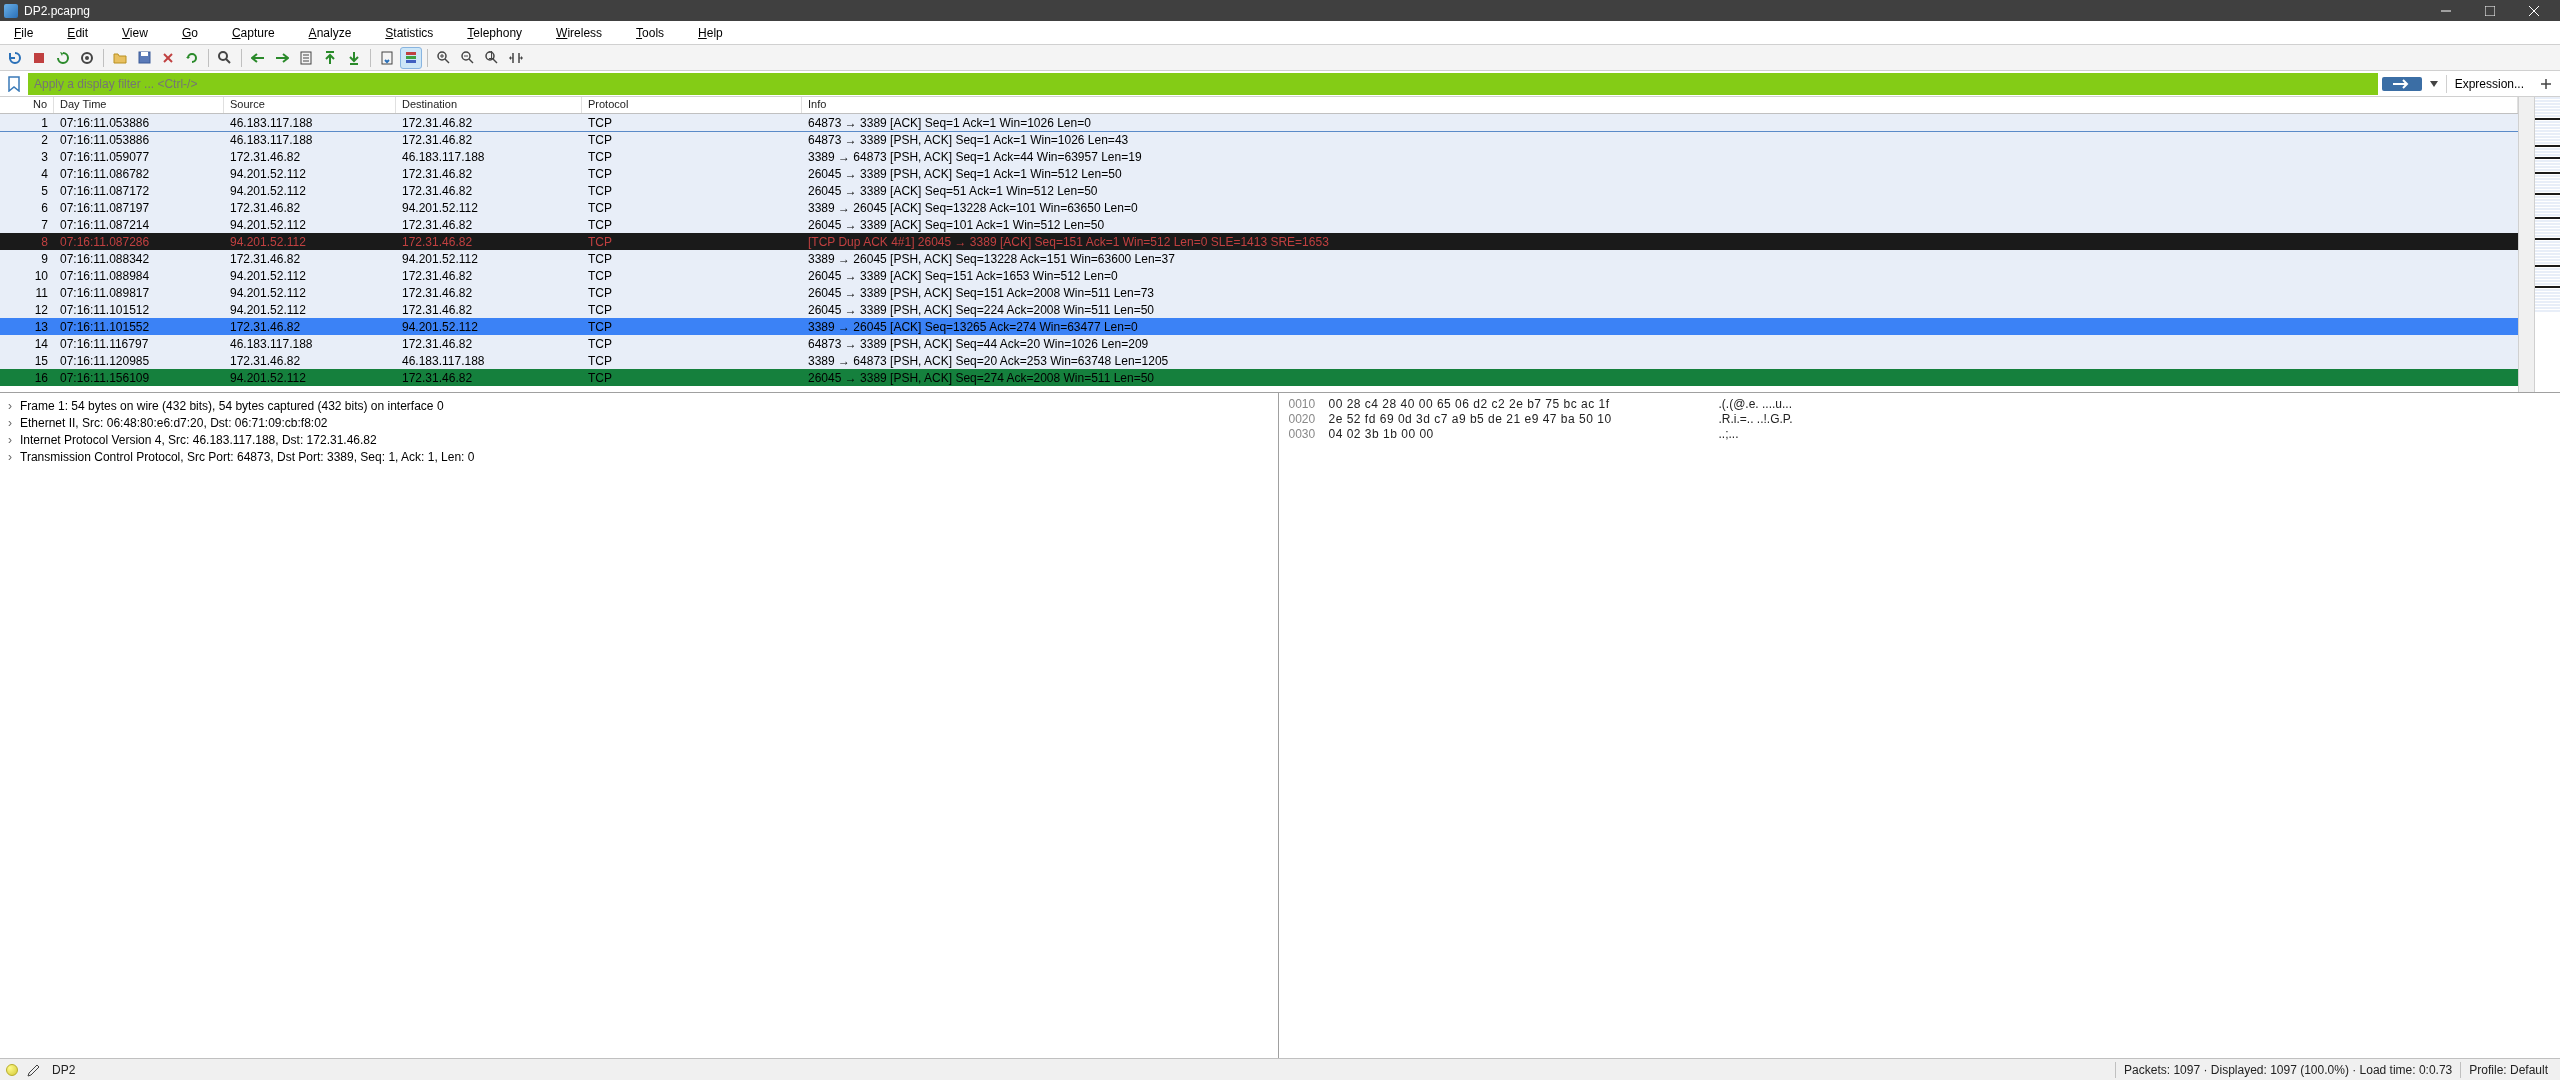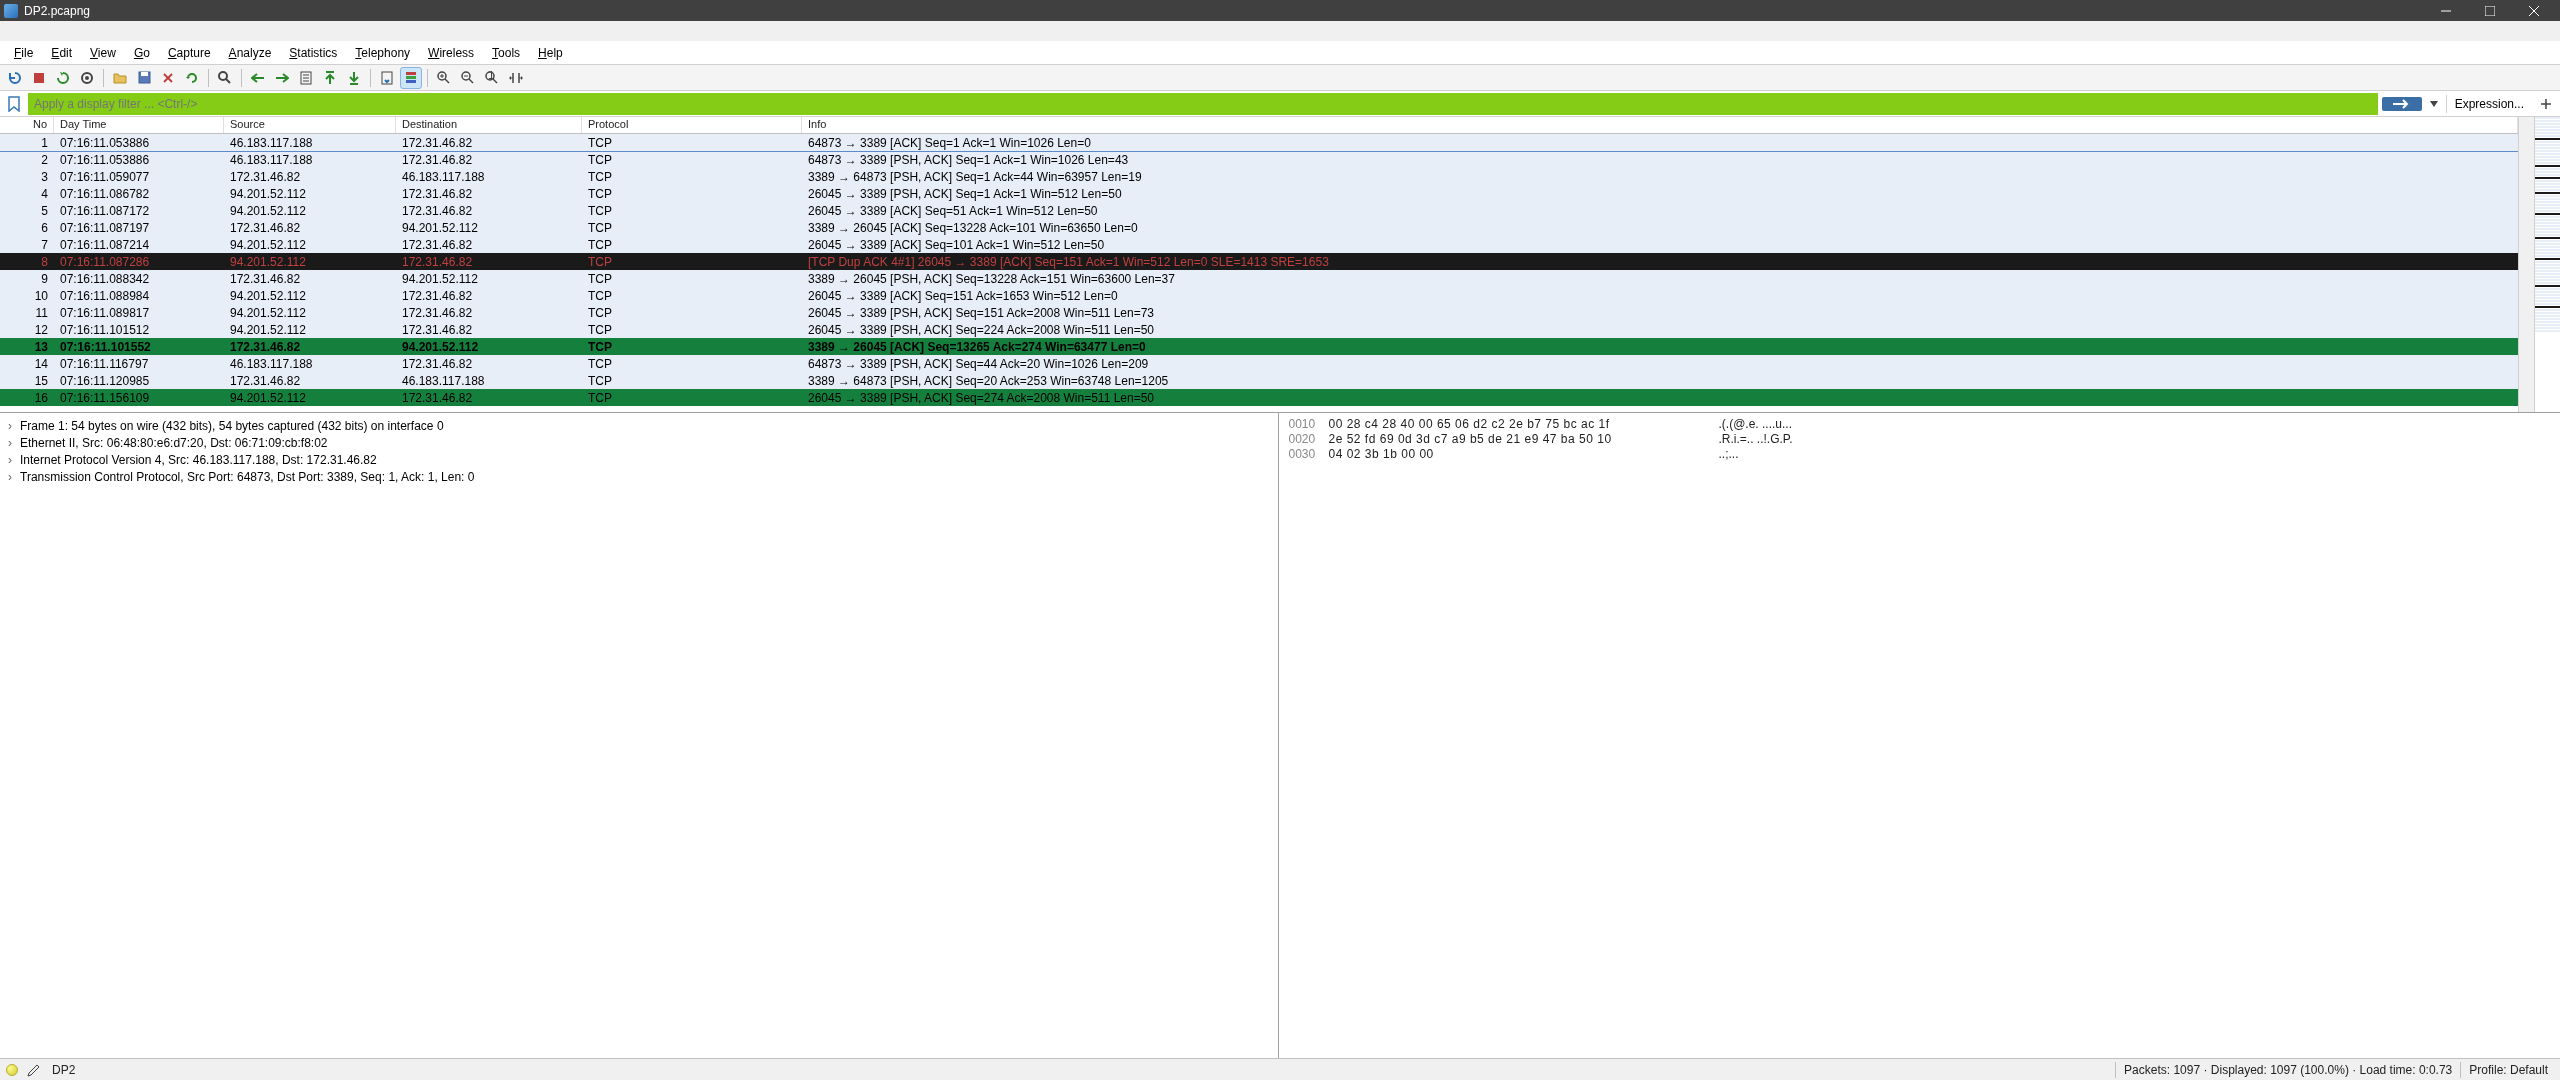--- a/index.html
+++ b/index.html
@@ -1,21 +1,21 @@
 <!DOCTYPE html>
 <html><head>
 <meta charset="utf-8">
 <style>
 * { margin: 0; padding: 0; box-sizing: border-box; font-family: "Segoe UI", Tahoma, sans-serif; font-size: 12px; }
 body { width: 2560px; height: 1080px; display: flex; flex-direction: column; background: #f0f0f0; overflow: hidden; }
 .titlebar { background: #404040; color: #fff; height: 21px; display: flex; align-items: center; padding: 0 4px; }
 .titlebar .app-icon { width: 14px; height: 14px; background: linear-gradient(135deg,#6ab0e8,#2a70b8); border-radius: 2px; margin-right: 6px; }
 .titlebar .title { flex: 1; font-size: 12px; }
 .titlebar .win-btn { width: 44px; height: 21px; display: flex; align-items: center; justify-content: center; color: #fff; cursor: pointer; }
-.menubar { background: #fff; height: 24px; display: flex; align-items: center; border-bottom: 1px solid #d0d0d0; padding: 0 6px; gap: 2px; margin-top: 20px; }
+.menubar { background: #fff; height: 24px; display: flex; align-items: center; border-bottom: 1px solid #d0d0d0; padding: 0 6px; gap: 18px; }
 .menubar .mi { padding: 3px 8px; cursor: pointer; }
 .menubar .mi u { text-decoration: underline; }
 .toolbar { background: #f4f4f4; height: 26px; display: flex; align-items: center; padding: 0 4px; gap: 2px; border-bottom: 1px solid #d0d0d0; }
 .tb-btn { width: 22px; height: 22px; display: flex; align-items: center; justify-content: center; border: 1px solid transparent; border-radius: 3px; cursor: pointer; }
 .tb-btn.active { border-color: #88b4e0; background: #cde6f7; }
 .tb-sep { width: 1px; height: 18px; background: #c0c0c0; margin: 0 3px; }
 .filterbar { background: #fff; height: 26px; display: flex; align-items: center; padding: 0 4px; gap: 4px; border-bottom: 1px solid #d0d0d0; }
 .bm-icon { width: 20px; height: 20px; display: flex; align-items: center; justify-content: center; color: #3a7ab8; cursor: pointer; }
 .filter-input { flex: 1; height: 22px; border: none; outline: none; padding: 0 6px; font-size: 12px; background: #84cc16; }
 .filter-go { background: #3b6ea5; color: #fff; padding: 2px 10px; border-radius: 2px; cursor: pointer; display: flex; align-items: center; }
@@ -351,21 +351,21 @@
           <div class="cell c-info">26045 → 3389 [PSH, ACK] Seq=151 Ack=2008 Win=511 Len=73</div>
         </div>
         <div class="pl-row" style="background: rgb(232, 238, 248);">
           <div class="cell c-no">12</div>
           <div class="cell c-time">07:16:11.101512</div>
           <div class="cell c-src">94.201.52.112</div>
           <div class="cell c-dst">172.31.46.82</div>
           <div class="cell c-proto">TCP</div>
           <div class="cell c-info">26045 → 3389 [PSH, ACK] Seq=224 Ack=2008 Win=511 Len=50</div>
         </div>
-        <div class="pl-row" style="background: #15803d; font-weight: bold;">
+        <div class="pl-row" style="background: #3b82f6;">
           <div class="cell c-no">13</div>
           <div class="cell c-time">07:16:11.101552</div>
           <div class="cell c-src">172.31.46.82</div>
           <div class="cell c-dst">94.201.52.112</div>
           <div class="cell c-proto">TCP</div>
           <div class="cell c-info">3389 → 26045 [ACK] Seq=13265 Ack=274 Win=63477 Len=0</div>
         </div>
         <div class="pl-row" style="background: rgb(232, 238, 248);">
           <div class="cell c-no">14</div>
           <div class="cell c-time">07:16:11.116797</div>

